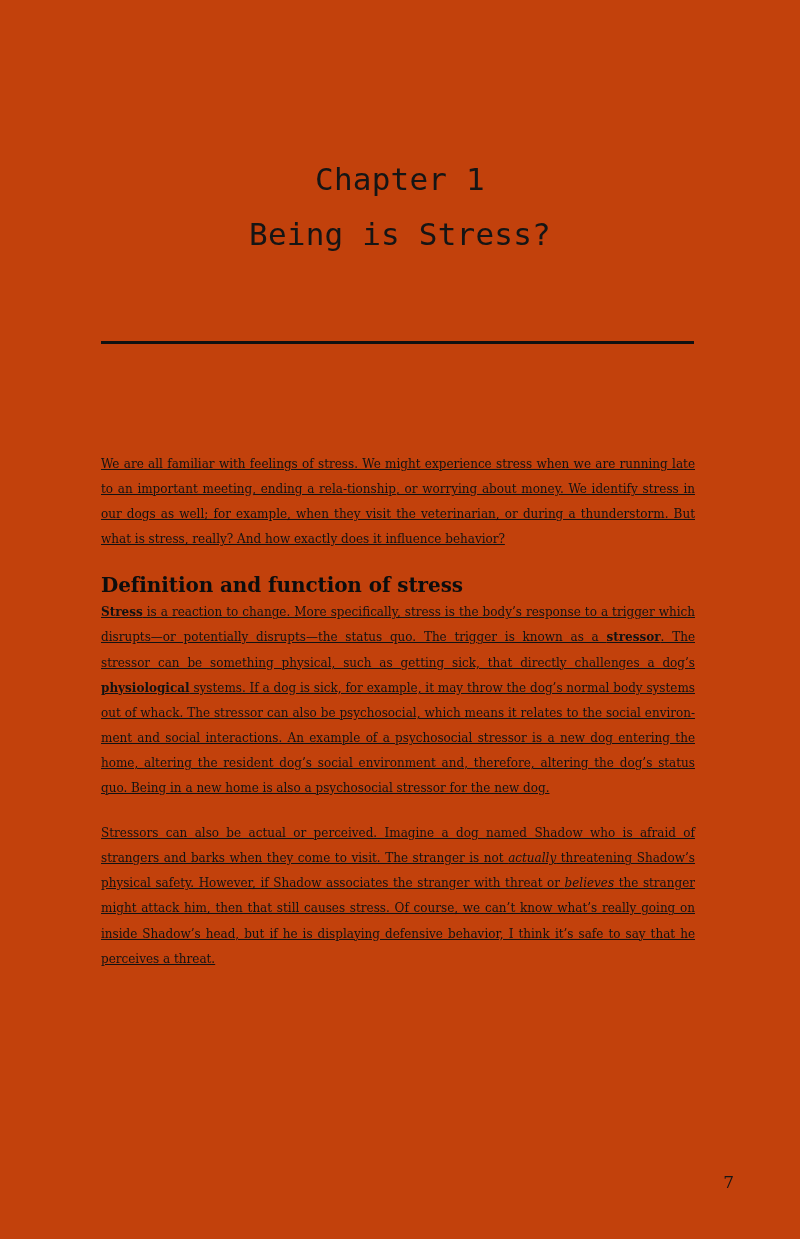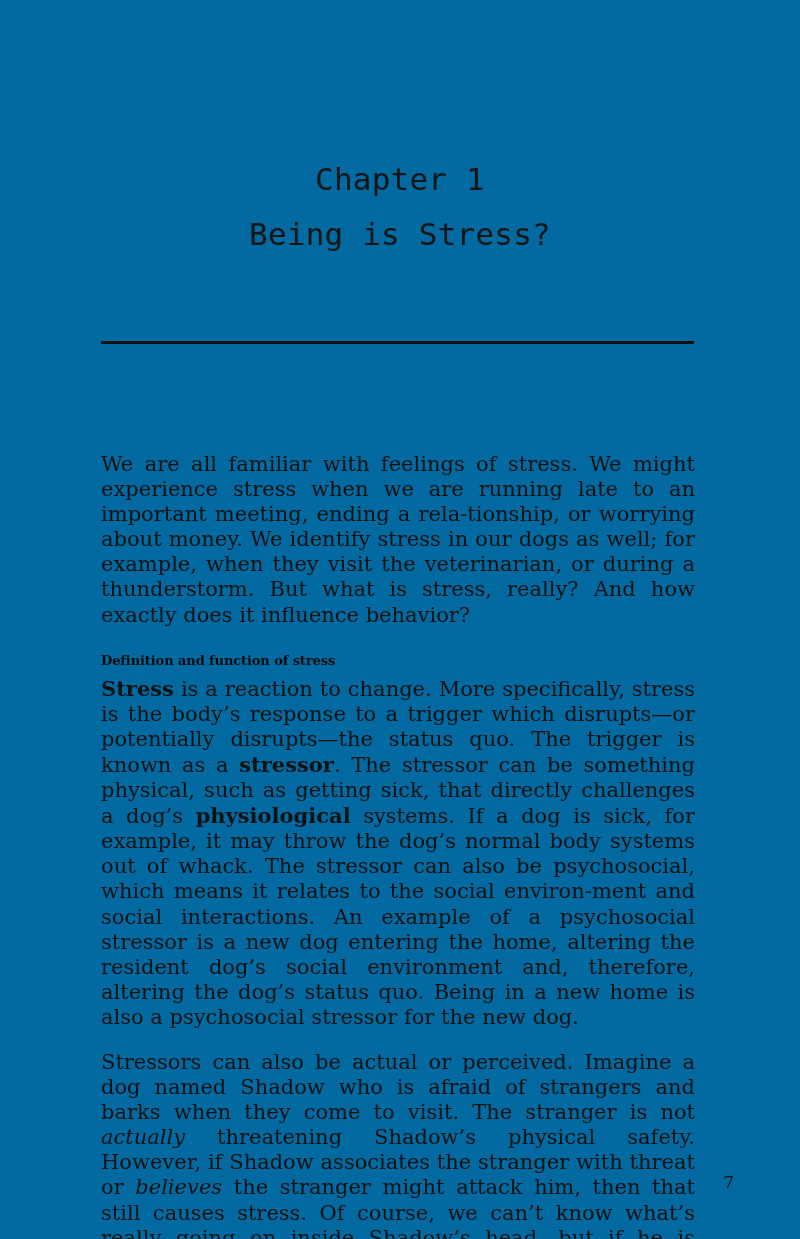--- a/index.html
+++ b/index.html
@@ -4,21 +4,21 @@
 <style>
   html, body {
     margin: 0;
     padding: 0;
     background: #ffffff;
   }
   .page {
     position: relative;
     width: 800px;
     height: 1239px;
-    background: #0369a1;
+    background: #c2410c;
     margin: 0 auto;
     overflow: hidden;
     box-sizing: border-box;
   }
 
   
   .chapter-title {
     position: absolute;
     left: 0;
     top: 152px;
@@ -48,34 +48,35 @@
   .textcol {
     position: absolute;
     left: 101px;
     top: 452px;
     width: 594px;
     font-family: "DejaVu Serif", "Liberation Serif", serif;
     color: #121212;
   }
 
   .para {
-    font-size: 21px;
+    font-size: 12px;
     line-height: 25.1px;
     text-align: justify;
     text-justify: inter-word;
     margin: 0 0 20px 0;
     hyphens: manual;
     font-weight: 400;
+    text-decoration: underline;
   }
   .para:last-child { margin-bottom: 8px; }
 
   .section-head {
     font-family: "DejaVu Serif", "Liberation Serif", serif;
     font-weight: 700;
-    font-size: 13px;
+    font-size: 20px;
     line-height: 26px;
     margin: 12px 0 2px 0;
     color: #0d0d0d;
     letter-spacing: -0.1px;
   }
 
   .para b { font-weight: 700; }
   .para i { font-style: italic; }
 
   

